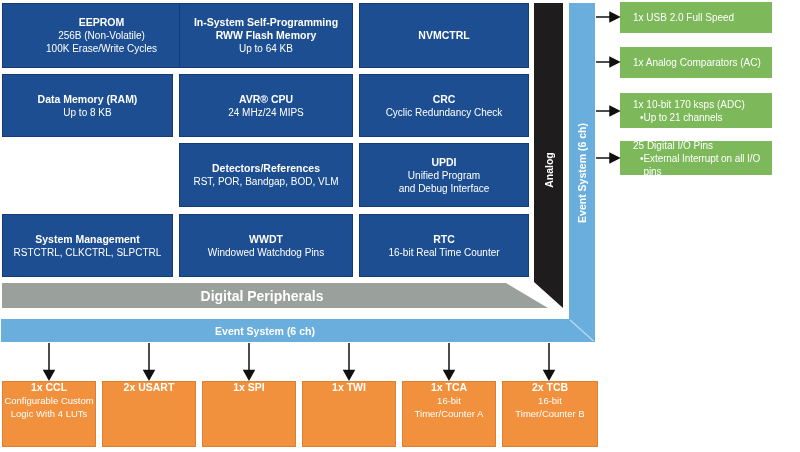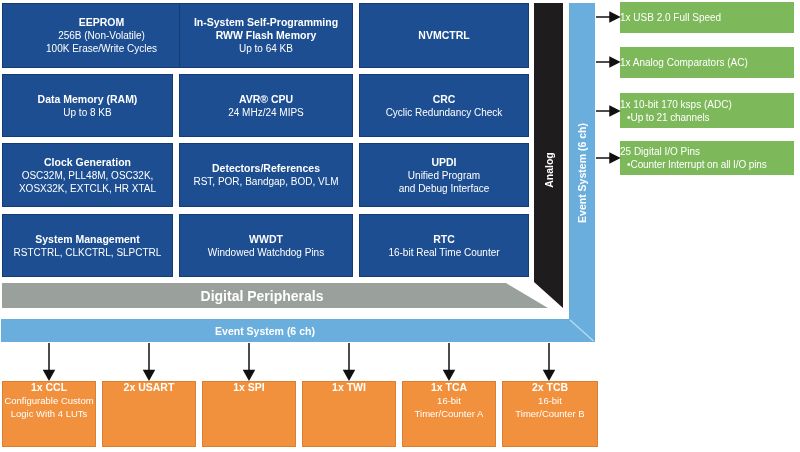--- a/index.html
+++ b/index.html
@@ -40,23 +40,23 @@
     font-weight:bold; font-size:10.5px; padding-right:66px; box-sizing:border-box;
   }
   .vtext {
     transform: rotate(-90deg); white-space:nowrap;
     color:#fff; font-weight:bold; font-size:10.5px;
   }
   .analogbar .vtext { margin-top:28px; }
 
   
   .gbox {
-    position:absolute; left:620px; width:174px; background:#7db85a; color:#fff;
+    position:absolute; left:620px; width:152px; background:#7db85a; color:#fff;
     display:flex; flex-direction:column; justify-content:center;
-    font-size:10px; line-height:13px; box-sizing:border-box;
+    font-size:10px; line-height:13px; padding-left:13px; box-sizing:border-box;
   }
   .gbullet { display:flex; }
   .gbullet .dot { margin-left:7px; }
   .gbullet .btxt { letter-spacing:-0.1px; }
 
   
   .obox {
     position:absolute; top:381px; width:94px; height:66px; background:#f2913d; color:#fff;
     display:flex; flex-direction:column; justify-content:flex-start; align-items:center;
     text-align:center; font-size:9.5px; line-height:13px;
@@ -101,26 +101,20 @@
     <span class="b">24 MHz/24 MIPS</span>
 
   </div>
   <div class="bbox" style="left:359px;top:74px;width:170px;height:63px">
     <span class="t">CRC</span>
 
     <span class="b">Cyclic Redundancy Check</span>
 
   </div>
 
-  <div class="bbox" style="left:2px;top:143px;width:171px;height:64px">
-    <span class="t">Clock Generation</span>
-
-    <span class="b">OSC32M, PLL48M, OSC32K,</span>
-    <span class="b">XOSX32K, EXTCLK, HR XTAL</span>
-  </div>
   <div class="bbox" style="left:179px;top:143px;width:174px;height:64px">
     <span class="t">Detectors/References</span>
 
     <span class="b">RST, POR, Bandgap, BOD, VLM</span>
 
   </div>
   <div class="bbox" style="left:359px;top:143px;width:170px;height:64px">
     <span class="t">UPDI</span>
 
     <span class="b">Unified Program</span>
@@ -172,21 +166,21 @@
     <span class="gl1">1x 10-bit 170 ksps (ADC)</span>
     <span class="gbullet">
       <span class="dot">•</span>
       <span class="btxt">Up to 21 channels</span>
     </span>
   </div>
   <div class="gbox" style="top:141px;height:34px">
     <span class="gl1">25 Digital I/O Pins</span>
     <span class="gbullet">
       <span class="dot">•</span>
-      <span class="btxt">Counter Interrupt on all I/O pins</span>
+      <span class="btxt">External Interrupt on all I/O pins</span>
     </span>
   </div>
 
   <div class="obox" style="left:2px">
     <span class="ot">1x CCL</span>
     <span class="ol">Configurable Custom</span>
     <span class="ol">Logic With 4 LUTs</span>
   </div>
   <div class="obox" style="left:102px">
     <span class="ot">2x USART</span>

